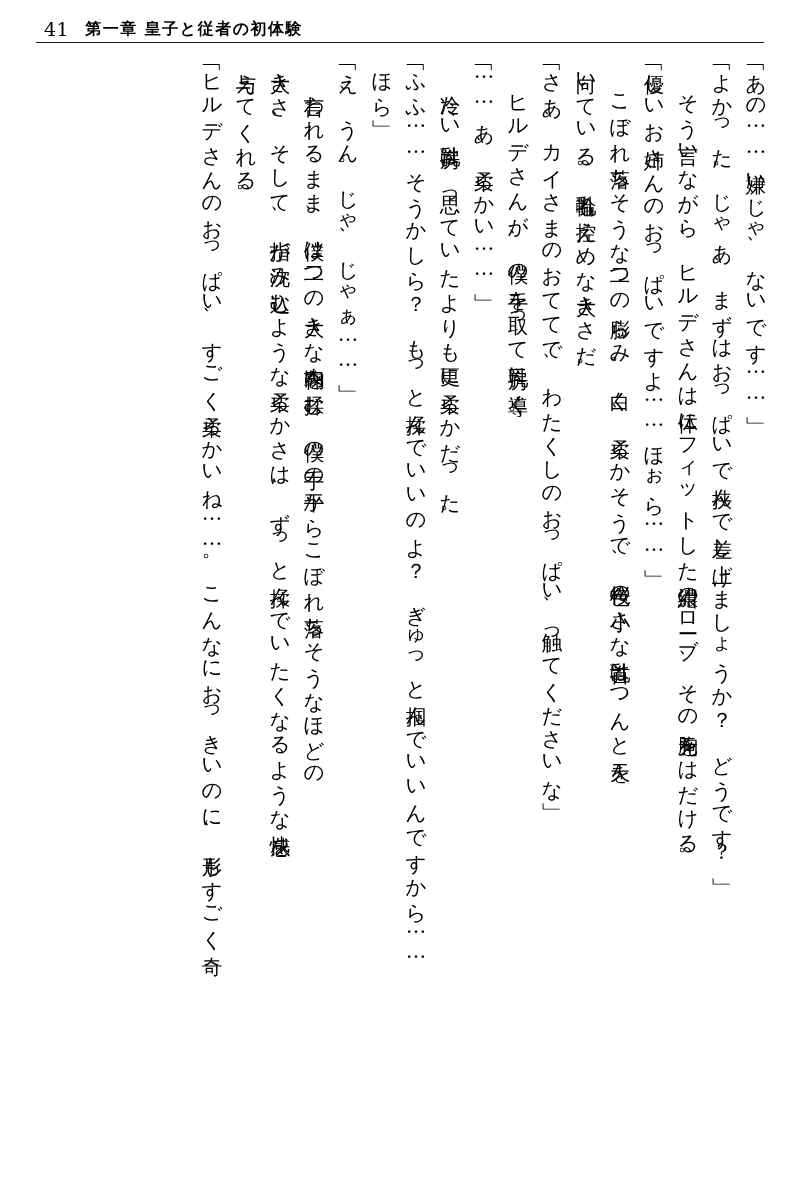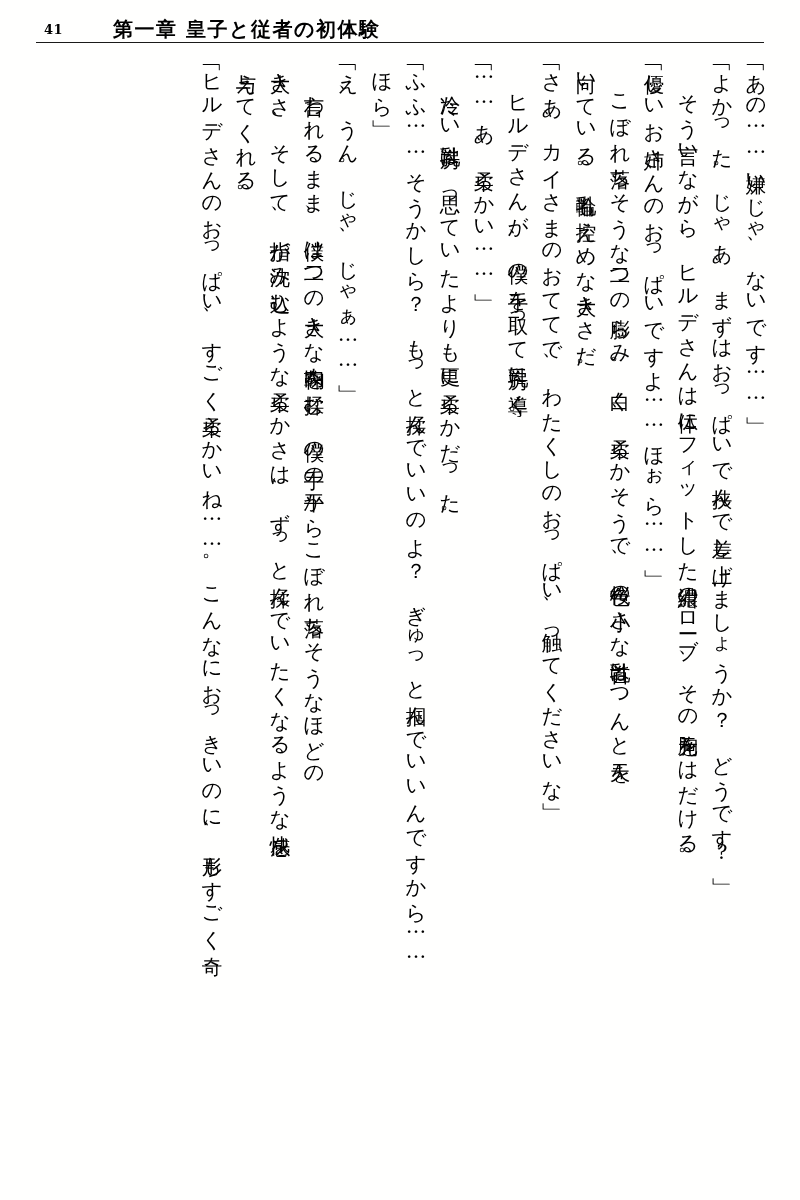--- a/index.html
+++ b/index.html
@@ -26,29 +26,28 @@
     position: absolute;
     top: 14px;
     left: 44px;
     right: 44px;
     height: 30px;
     display: flex;
     align-items: center;
     gap: 16px;
   }
   .header .folio {
-    font-size: 13px;
-    font-weight: bold;
+    font-size: 19px;
+    font-weight: normal;
     letter-spacing: 0.5px;
   }
   .header .chapter {
-    font-size: 20px;
+    font-size: 16px;
     font-weight: bold;
     letter-spacing: 1.5px;
-    margin-left: 34px;
   }
   .rule {
     position: absolute;
     top: 42px;
     left: 36px;
     right: 36px;
     height: 1px;
     background: #1a1a1a;
   }
   

